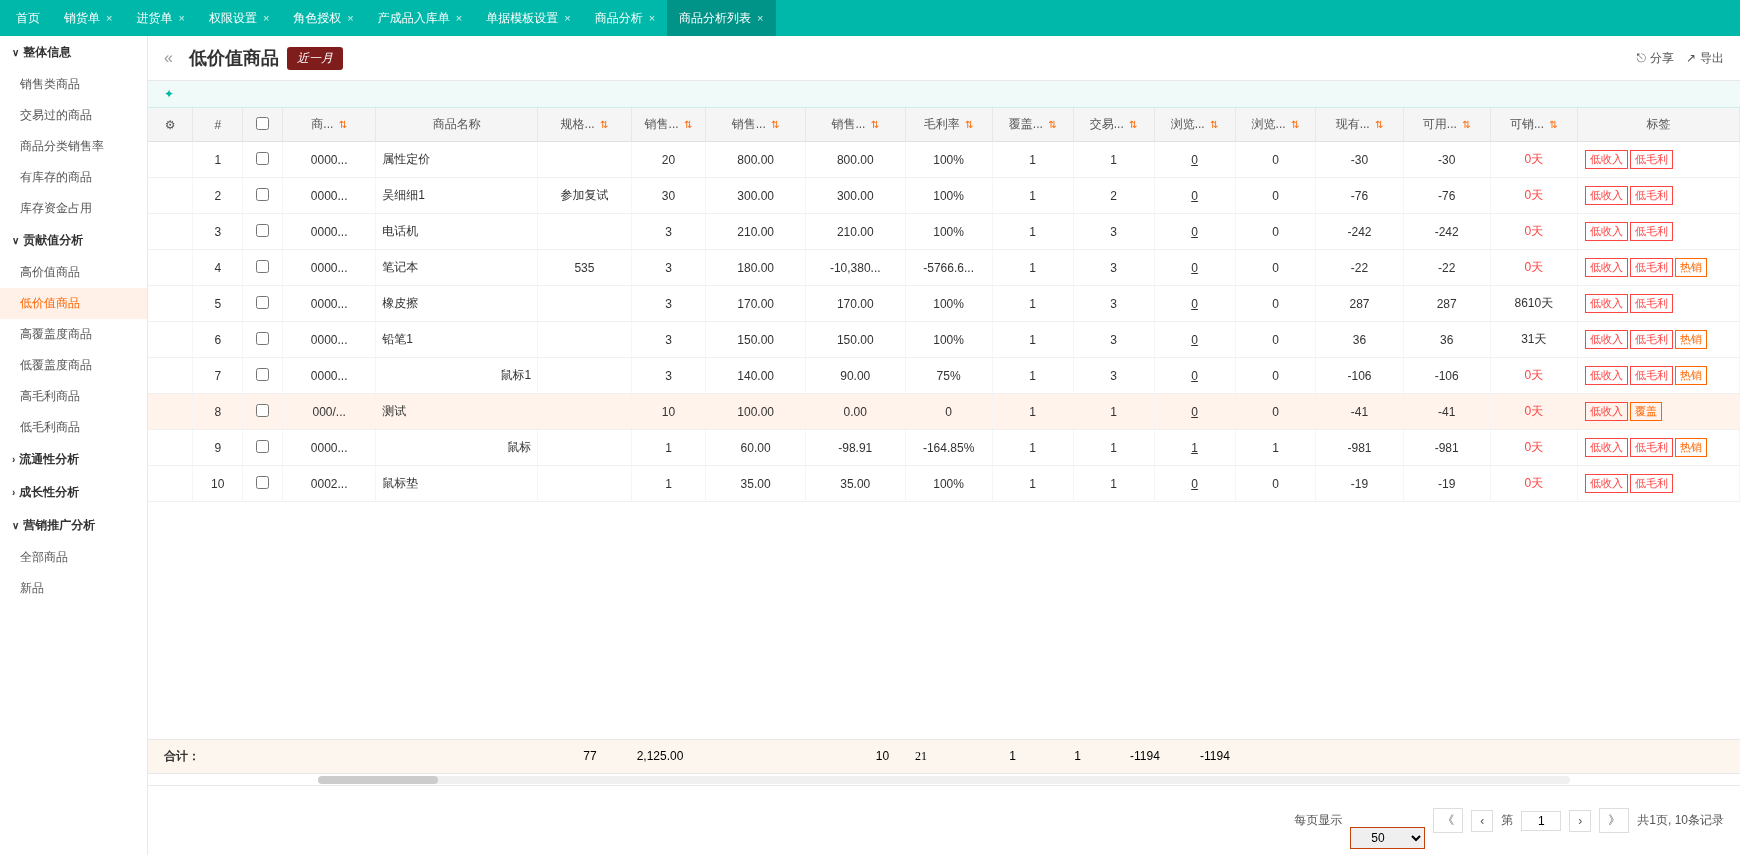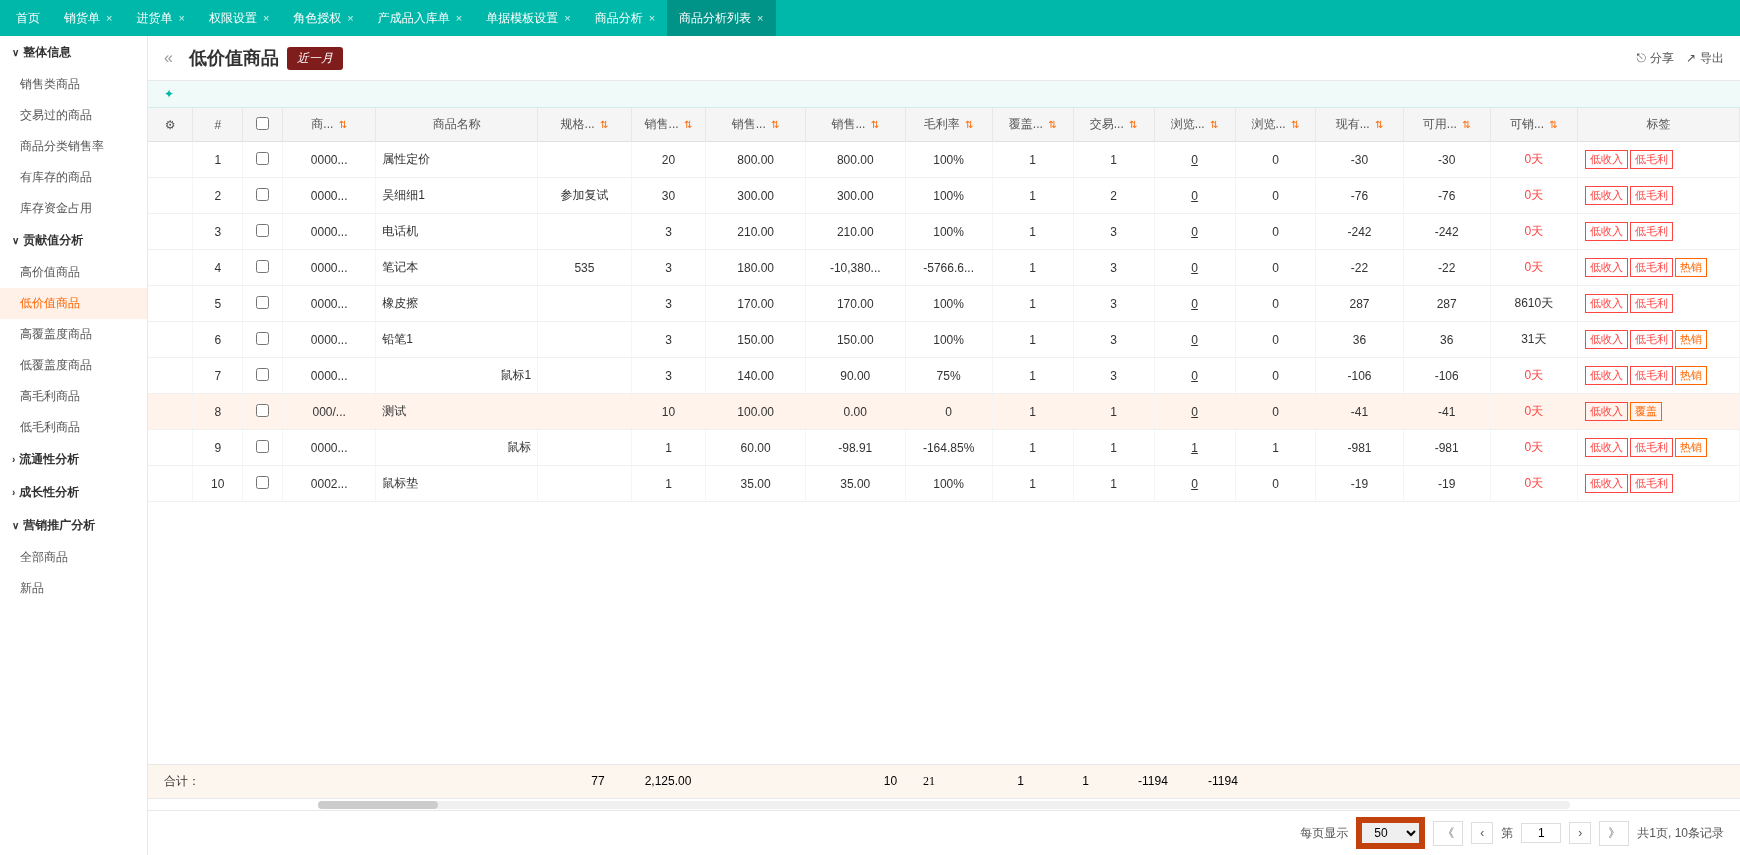--- a/index.html
+++ b/index.html
@@ -202,21 +202,21 @@
     .link-underline { text-decoration: underline; color: #333; cursor: pointer; }
     
     
     .footer {
       border-top: 1px solid #e8e8e8;
       background: #fdf6ee;
       padding: 8px 16px;
       display: flex;
       align-items: center;
     }
-    .footer-label { color: #333; margin-right: 16px; font-weight: normal; }
+    .footer-label { color: #333; margin-right: 8px; font-weight: bold; }
     .footer-cells {
       flex: 1;
       display: flex;
     }
     
     
     .pagination {
       background: white;
       border-top: 1px solid #e8e8e8;
       padding: 6px 16px;
@@ -236,23 +236,24 @@
     .pagination-btn {
       border: 1px solid #ddd;
       background: white;
       padding: 3px 8px;
       cursor: pointer;
       color: #555;
       font-size: 12px;
     }
     .pagination-btn:disabled { color: #ccc; }
     .per-page-select {
-      border: 6px solid #c2410c;
-      padding: 2px 8px;
-      font-size: 12px;
+      border: 1px solid #c2410c;
+      padding: 2px 16px;
+      font-size: 12px;
+      margin-top: 35px;
     }
     
     .scrollbar-area {
       background: white;
       border-top: 1px solid #e8e8e8;
       height: 12px;
       display: flex;
       align-items: center;
       padding: 0 170px;
     }

